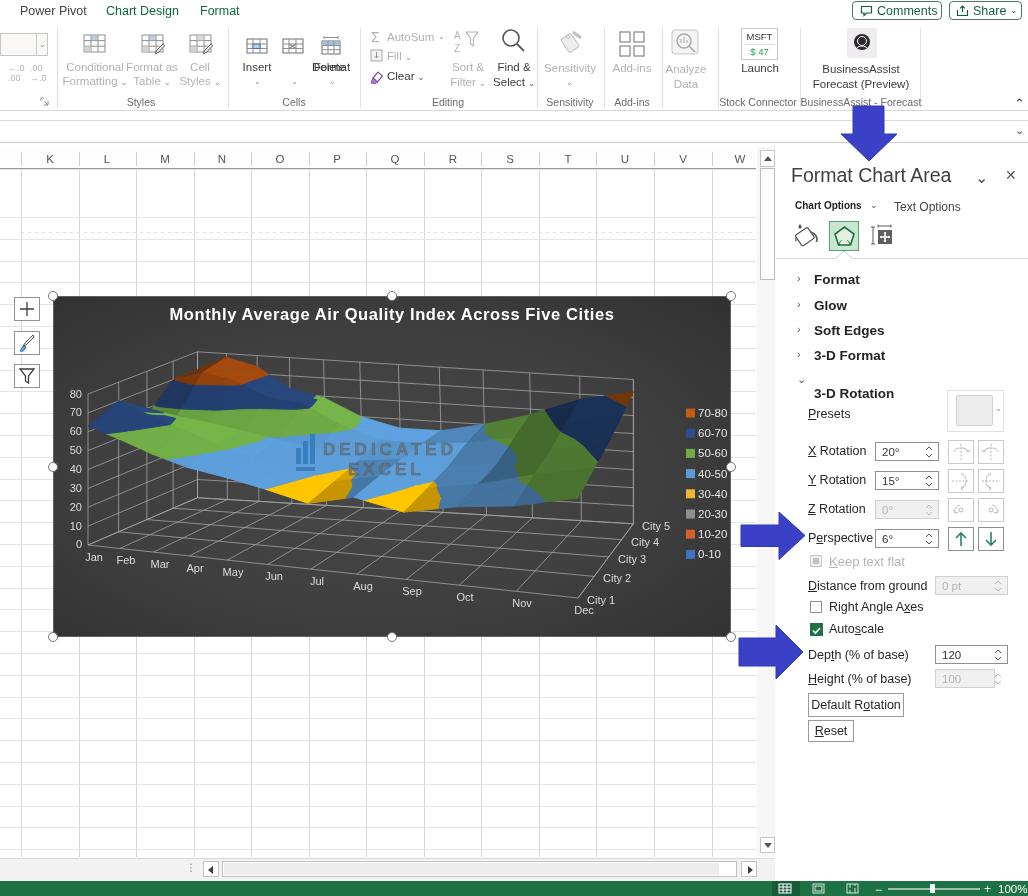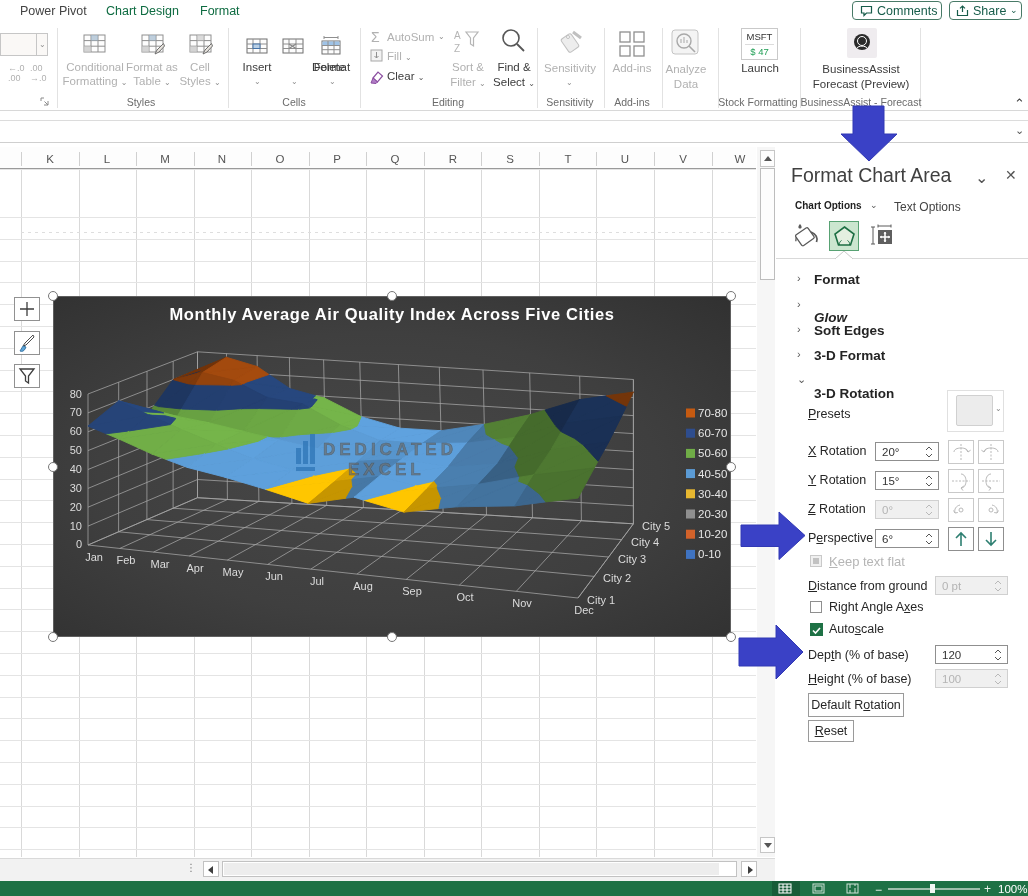--- a/index.html
+++ b/index.html
@@ -44,21 +44,21 @@
 <div class="vsep" style="left:604px;"></div>
 <div class="vsep" style="left:662px;"></div>
 <div class="vsep" style="left:718px;"></div>
 <div class="vsep" style="left:800px;"></div>
 <div class="vsep" style="left:920px;"></div>
 <div class="glabel" style="left:71px;top:96px;width:140px;">Styles</div>
 <div class="glabel" style="left:224px;top:96px;width:140px;">Cells</div>
 <div class="glabel" style="left:378px;top:96px;width:140px;">Editing</div>
 <div class="glabel" style="left:500px;top:96px;width:140px;">Sensitivity</div>
 <div class="glabel" style="left:562px;top:96px;width:140px;">Add-ins</div>
-<div class="glabel" style="left:688px;top:96px;width:140px;">Stock Formatting</div>
+<div class="glabel" style="left:688px;top:96px;width:140px;">Stock Connector</div>
 <div class="glabel" style="left:791px;top:96px;width:140px;">BusinessAssist - Forecast</div>
 <div class="abs" style="left:1014px;top:96px;font-size:13px;color:#444;">⌃</div>
 <div class="abs" style="left:0;top:33px;width:48px;height:23px;border:1px solid #c6c6c6;background:#faf8f6;">
   <div class="abs" style="left:35px;top:0;width:12px;height:21px;border-left:1px solid #c6c6c6;">
       <span class="abs chev" style="left:2px;top:6px">⌄</span>
     </div>
 </div>
 <div class="abs gray" style="left:8px;top:63px;font-size:9px;">←.0<br>.00</div>
 <div class="abs gray" style="left:30px;top:63px;font-size:9px;">.00<br>→.0</div>
 <svg class="abs" style="left:40px;top:97px" width="10" height="10" viewBox="0 0 10 10">
@@ -620,21 +620,21 @@
 <path d="M16 8l-1.5 1.8h3zM16 18l-1.5-1.8h3zM11 13l1.8-1.5v3zM21 13l-1.8-1.5v3z" fill="#fff"></path>
   </svg>
 <div class="abs" style="left:776px;top:258px;width:252px;height:1px;background:#d9d9d9;"></div>
 <svg class="abs" style="left:835px;top:251px" width="18" height="9">
     <path d="M0 8 L9 0 L18 8" fill="#fff" stroke="#c9c9c9" stroke-width="1"></path>
     <rect x="1" y="7" width="16" height="2" fill="#fff"></rect>
   </svg>
 <div class="schev" style="left:797px;top:272px;">›</div>
 <div class="sect" style="left:814px;top:272px;">Format</div>
 <div class="schev" style="left:797px;top:298px;">›</div>
-<div class="sect" style="left:814px;top:310px;font-style:italic;">Glow</div>
+<div class="sect" style="left:814px;top:298px;">Glow</div>
 <div class="schev" style="left:797px;top:323px;">›</div>
 <div class="sect" style="left:814px;top:323px;">Soft Edges</div>
 <div class="schev" style="left:797px;top:348px;">›</div>
 <div class="sect" style="left:814px;top:348px;">3-D Format</div>
 <div class="schev" style="left:797px;top:373px;">⌄</div>
 <div class="sect" style="left:814px;top:373px;margin-top:13px;">3-D Rotation</div>
 <div class="plabel" style="left:808px;top:407px;"><u>P</u>resets</div>
 <div class="abs" style="left:947px;top:390px;width:57px;height:42px;border:1px solid #e0e0e0;"></div>
 <div class="abs" style="left:956px;top:395px;width:37px;height:31px;background:#ececec;border:1px solid #d0d0d0;border-radius:2px;"></div>
 <div class="abs" style="left:995px;top:404px;font-size:8px;color:#888;">⌄</div>
@@ -724,21 +724,21 @@
     </svg></div>
 <div class="plabel" style="left:829px;top:622px;">Auto<u>s</u>cale</div>
 <div class="plabel" style="left:808px;top:648px;">Dep<u>t</u>h (% of base)</div>
 <div class="spin" style="left:935px;top:645px;width:73px;">
     <span class="abs" style="left:6px;top:2.5px;">120</span>
     <svg class="abs" style="left:57px;top:2px" width="10" height="14" viewBox="0 0 10 14">
       <path d="M2 5l3-3 3 3M2 9l3 3 3-3" fill="none" stroke="#555"></path>
     </svg>
   </div>
 <div class="plabel" style="left:808px;top:672px;"><u>H</u>eight (% of base)</div>
-<div class="spin dis" style="left:935px;top:669px;width:73px;">
+<div class="spin dis" style="left:935px;top:669px;width:60px;">
     <span class="abs" style="left:6px;top:2.5px;">100</span>
     <svg class="abs" style="left:57px;top:2px" width="10" height="14" viewBox="0 0 10 14">
       <path d="M2 5l3-3 3 3M2 9l3 3 3-3" fill="none" stroke="#b9b9b9"></path>
     </svg>
   </div>
 <div class="abs" style="left:808px;top:693px;width:96px;height:24px;border:1px solid #9a9a9a;background:#fff;font-size:12.5px;color:#262626;text-align:center;line-height:22px;">Default R<u>o</u>tation</div>
 <div class="abs" style="left:808px;top:720px;width:46px;height:22px;border:1px solid #9a9a9a;background:#fff;font-size:12.5px;color:#262626;text-align:center;line-height:20px;"><u>R</u>eset</div>
 
 <svg class="abs" style="left:836px;top:104px" width="66" height="60" viewBox="0 0 66 60">
 <path d="M17 2h31v28h13L33 57 5 30h12z" fill="#3a41c6" stroke="#3138b4" stroke-width="1"></path>

